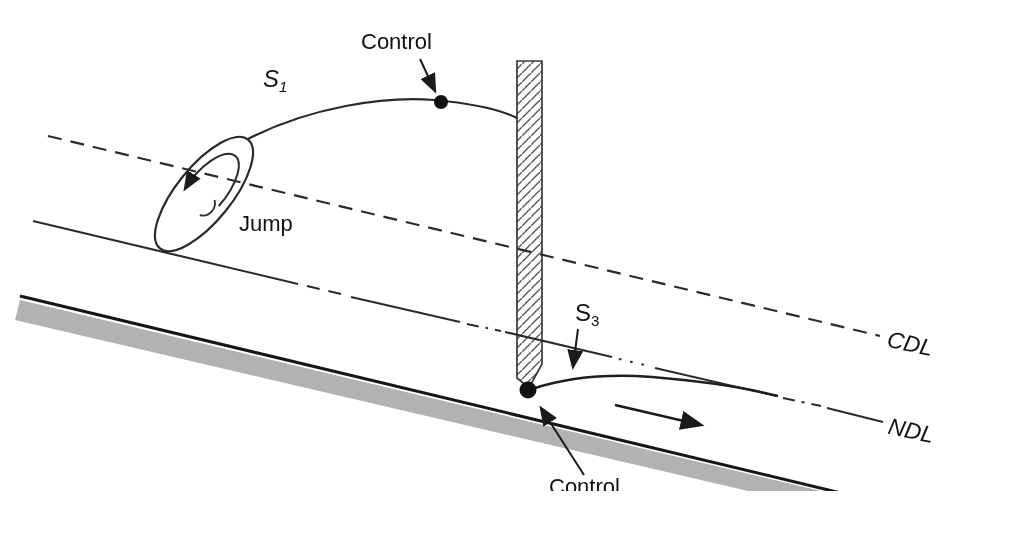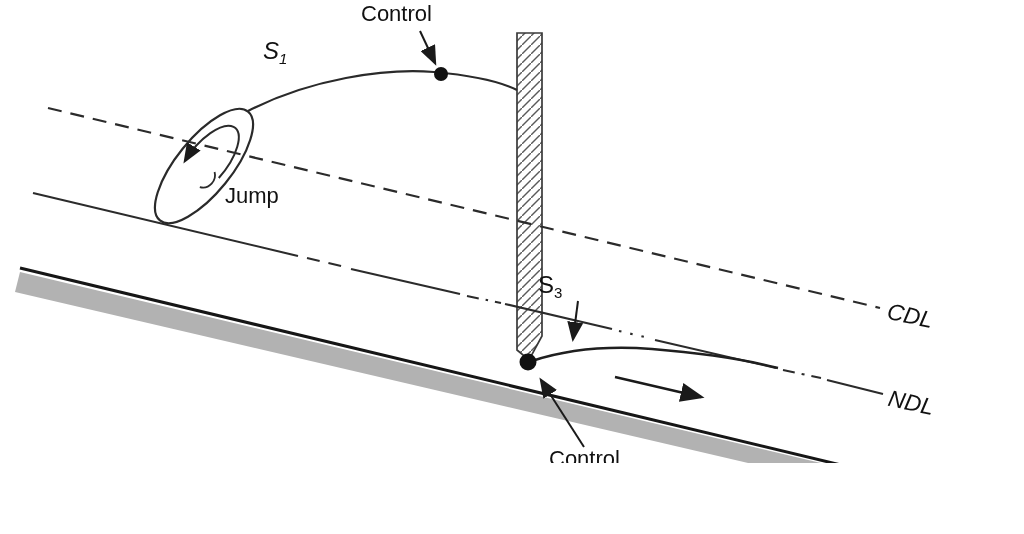--- a/index.html
+++ b/index.html
@@ -3,20 +3,21 @@
 <meta charset="utf-8">
 <style>
   html, body { margin: 0; padding: 0; background: #fff; }
   .stage {
     position: relative;
     width: 1024px;
     height: 463px;
     background: #ffffff;
     font-family: "Liberation Sans", sans-serif;
     overflow: hidden;
+    margin-top: 28px;
   }
   .stage svg { position: absolute; left: 0; top: 0; }
   .lbl {
     position: absolute;
     color: #111;
     font-size: 22px;
     line-height: 1;
     white-space: nowrap;
     user-select: none;
   }
@@ -90,25 +91,25 @@
   </svg>
 
   <div class="lbl" style="left:361px; top:3px;">
     <span>Control</span>
   </div>
 
   <div class="lbl" style="left:263px; top:39px;font-style:italic;">
     <span class="base">S</span><span class="sub">1</span>
   </div>
 
-  <div class="lbl" style="left:225px; top:185px;">
+  <div class="lbl" style="left:239px; top:185px;">
     <span>Jump</span>
   </div>
 
-  <div class="lbl" style="left:538px; top:273px;">
+  <div class="lbl" style="left:575px; top:273px;">
     <span class="base">S</span><span class="sub">3</span>
   </div>
 
   <div class="lbl" style="left:549px; top:448px;">
     <span>Control</span>
   </div>
 
   <div class="lbl italic" style="left:890px; top:300px;">
     <span>CDL</span>
   </div>

